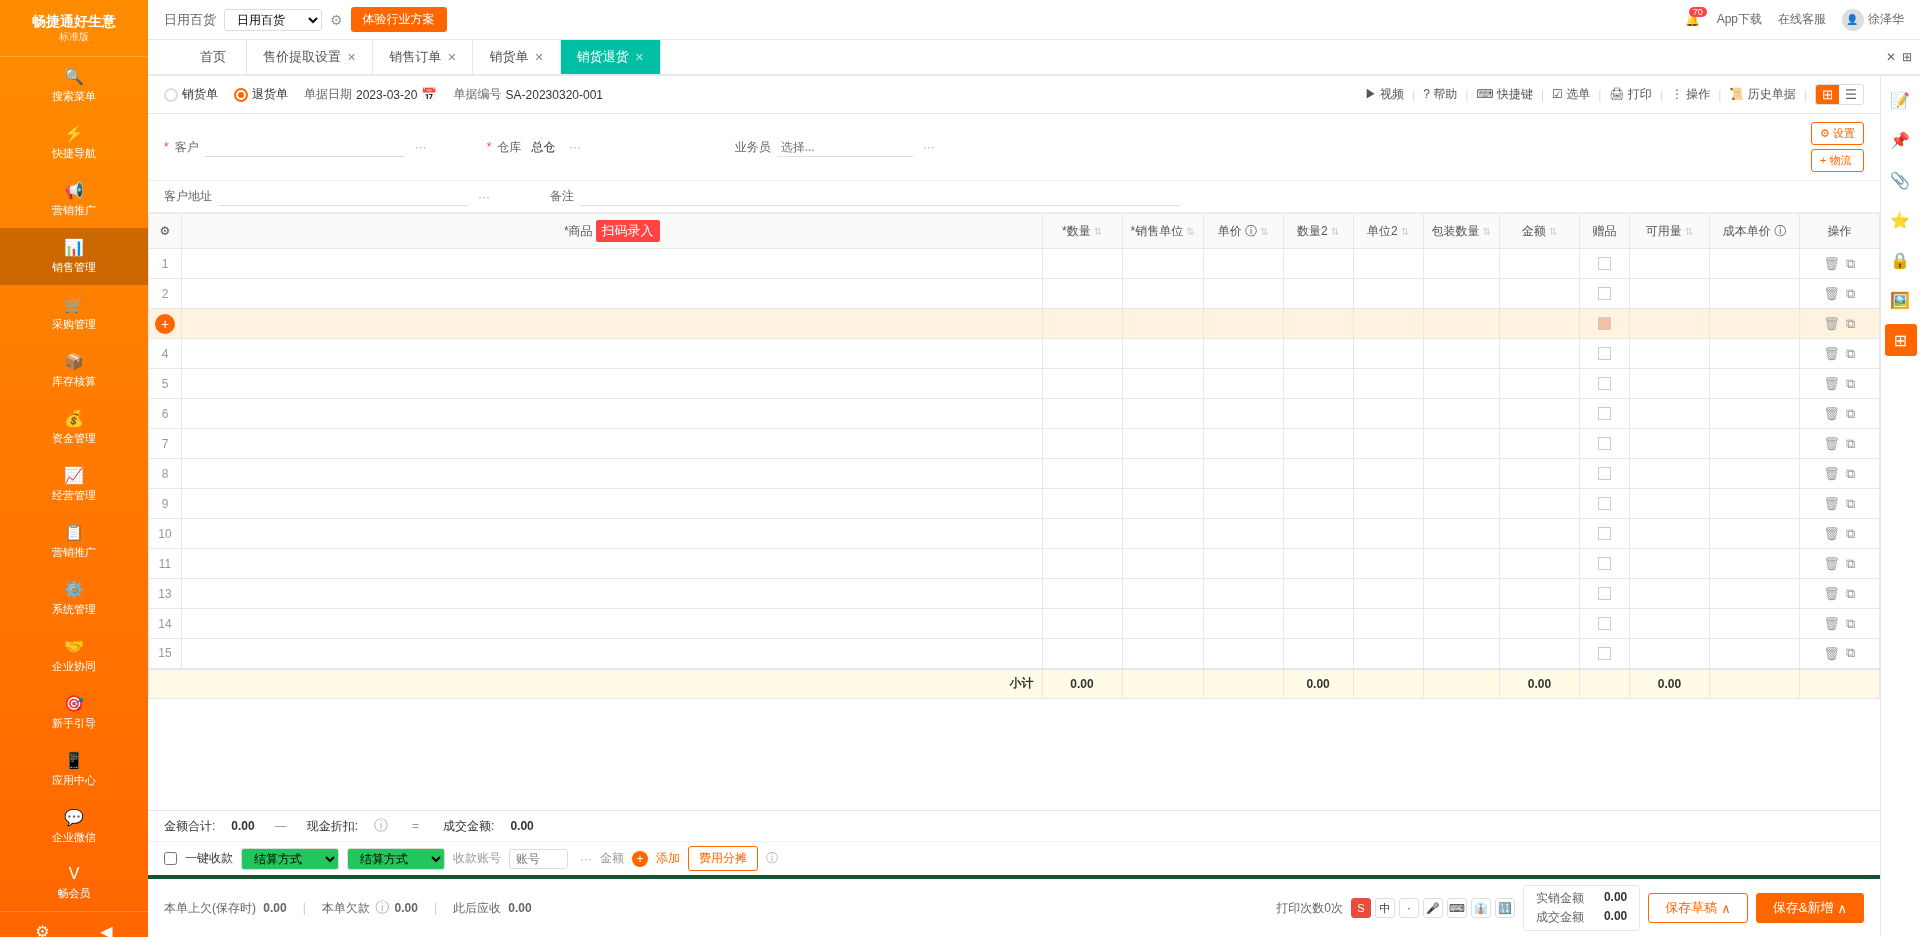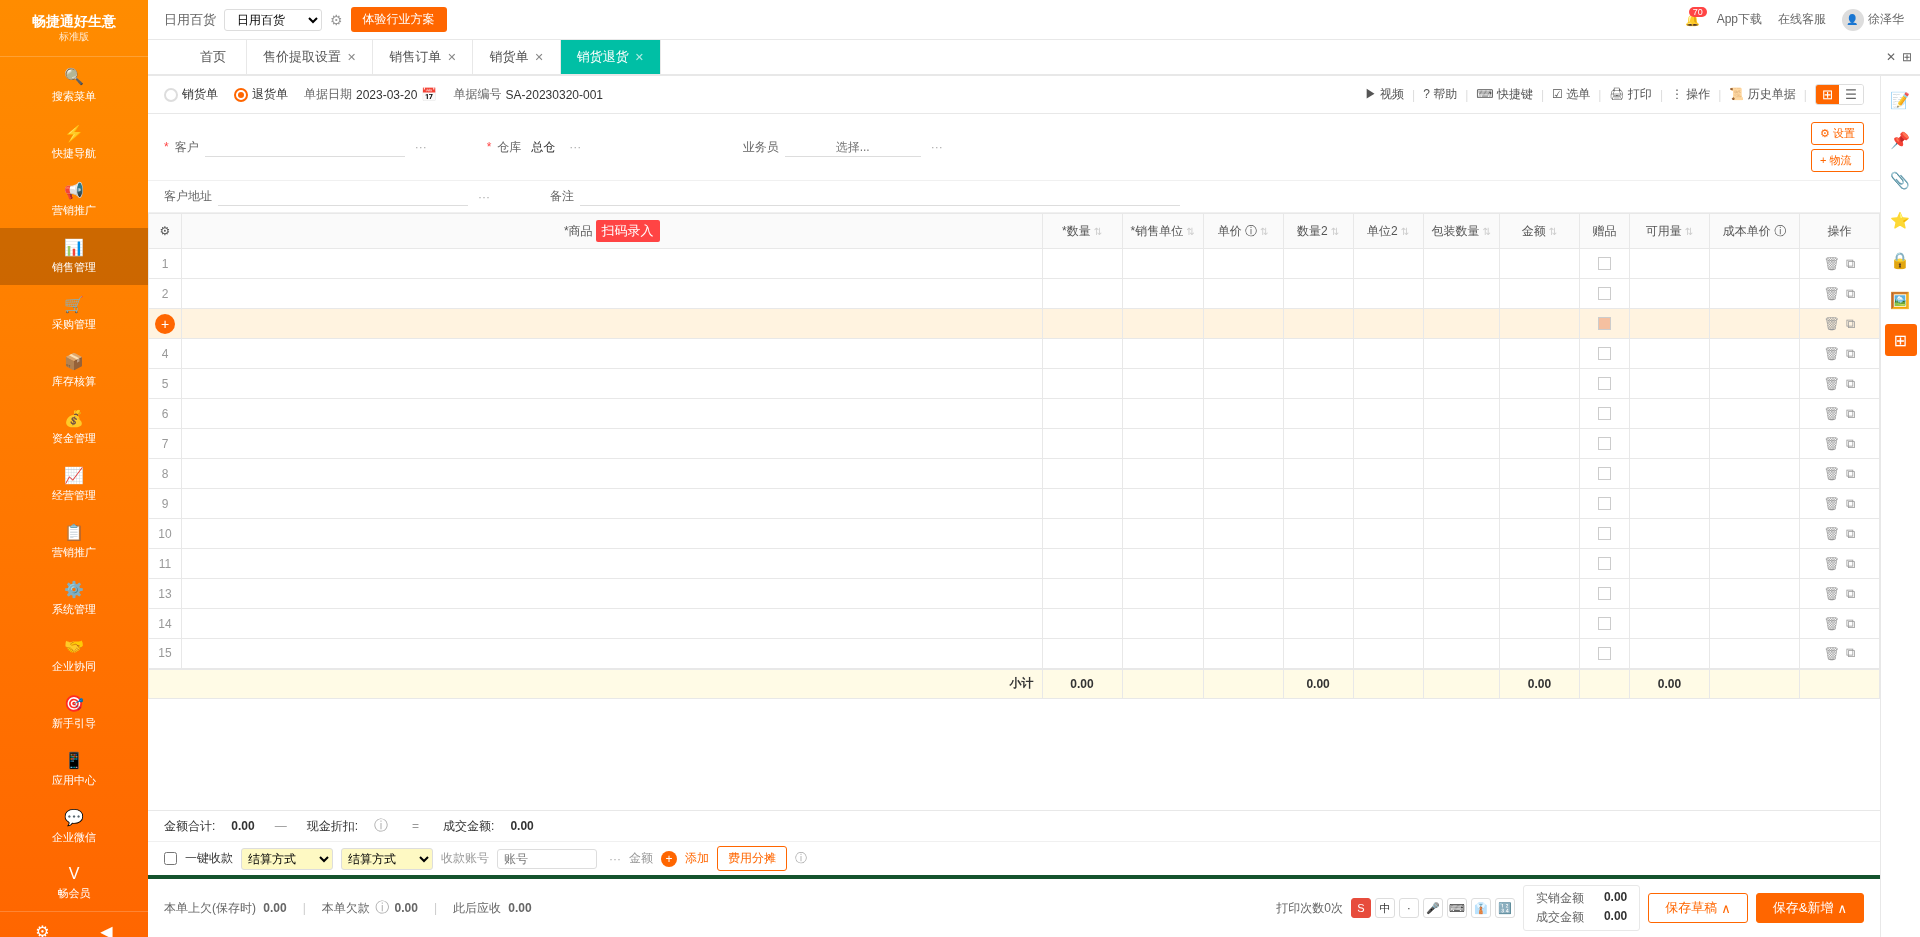--- a/index.html
+++ b/index.html
@@ -86,21 +86,21 @@
     .icon-btn { background: none; border: none; cursor: pointer; color: #999; font-size: 13px; }
     
     
     .bottom-summary { padding: 6px 16px; border-top: 1px solid #e8e8e8; background: white; display: flex; align-items: center; gap: 16px; font-size: 12px; flex-shrink: 0; }
     
     
     .payment-row { padding: 4px 16px; border-top: 1px solid #f0f0f0; background: white; display: flex; align-items: center; gap: 8px; font-size: 12px; flex-shrink: 0; }
     .checkbox-small { width: 13px; height: 13px; border: 1px solid #ccc; }
     .fee-split-btn { background: #fff; color: #ff6600; border: 1px solid #ff6600; border-radius: 3px; padding: 3px 10px; font-size: 12px; cursor: pointer; }
     .add-btn-small { background: #ff6600; color: white; border: none; border-radius: 50%; width: 16px; height: 16px; font-size: 12px; cursor: pointer; display: inline-flex; align-items: center; justify-content: center; }
-    .select-field { border: 1px solid #ddd; border-radius: 3px; padding: 2px 20px 2px 2px; font-size: 12px; background: #fef9c3; }
+    .select-field { border: 1px solid #ddd; border-radius: 3px; padding: 2px 20px 2px 8px; font-size: 12px; background: #22c55e; }
     .input-field { border: 1px solid #ddd; border-radius: 3px; padding: 2px 6px; font-size: 12px; }
     
     
     .bottom-bar { padding: 6px 16px; border-top: 4px solid #14532d; background: white; display: flex; align-items: center; gap: 16px; font-size: 12px; flex-shrink: 0; }
     .bottom-info { color: #666; }
     .bottom-right { margin-left: auto; display: flex; align-items: center; gap: 8px; }
     .print-info { color: #666; }
     .tool-icons { display: flex; gap: 4px; }
     .tool-icon { width: 20px; height: 20px; border-radius: 3px; display: flex; align-items: center; justify-content: center; font-size: 11px; cursor: pointer; border: 1px solid #ddd; background: white; }
     .save-draft-btn { background: white; color: #ff6600; border: 1px solid #ff6600; border-radius: 3px; padding: 5px 16px; font-size: 13px; cursor: pointer; display: flex; align-items: center; gap: 4px; }
@@ -312,23 +312,23 @@
               <span class="form-field-dots">···</span>
             </div>
 
             <div class="form-field" style="margin-left:40px;">
               <span style="color:#ff4444;">*</span>
               <span class="field-label">仓库</span>
               <span style="margin:0 4px;">总仓</span>
               <span class="form-field-dots">···</span>
             </div>
 
-            <div class="form-field" style="margin-left:36px;">
+            <div class="form-field" style="margin-left:28px;">
               <span class="field-label">业务员</span>
-              <input class="form-field-input" style="width: 120px; text-align: center;" placeholder="选择...">
+              <input class="form-field-input" style="width: 120px;" placeholder="选择...">
               <span class="form-field-dots">···</span>
             </div>
 
             <div style="margin-left:auto;display:flex;flex-direction:column;gap:4px;">
               <button class="side-btn side-btn-settings">⚙ 设置</button>
               <button class="side-btn side-btn-logistics">+ 物流</button>
             </div>
           </div>
 
           <div style="display:flex; padding:6px 16px; gap:20px; border-bottom:1px solid #f0f0f0; align-items:center; background:white; flex-shrink:0;">
@@ -787,21 +787,21 @@
           <div class="payment-row">
             <input type="checkbox" class="checkbox-small" style="">
             <span>一键收款</span>
             <select class="select-field">
               <option>结算方式</option>
             </select>
             <select class="select-field">
               <option>结算方式</option>
             </select>
             <span style="color:#999;">收款账号</span>
-            <input class="input-field" placeholder="账号" style="width: 100px;">
+            <input class="input-field" placeholder="账号" style="width: 59px;">
             <span class="form-field-dots">···</span>
             <span style="color:#999;">金额</span>
             <button class="add-btn-small">+</button>
             <span style="cursor:pointer;color:#ff6600;">添加</span>
             <button class="fee-split-btn">费用分摊</button>
             <span style="color:#aaa;cursor:pointer;">ⓘ</span>
           </div>
 
           <div class="bottom-bar">
             <span class="bottom-info">

